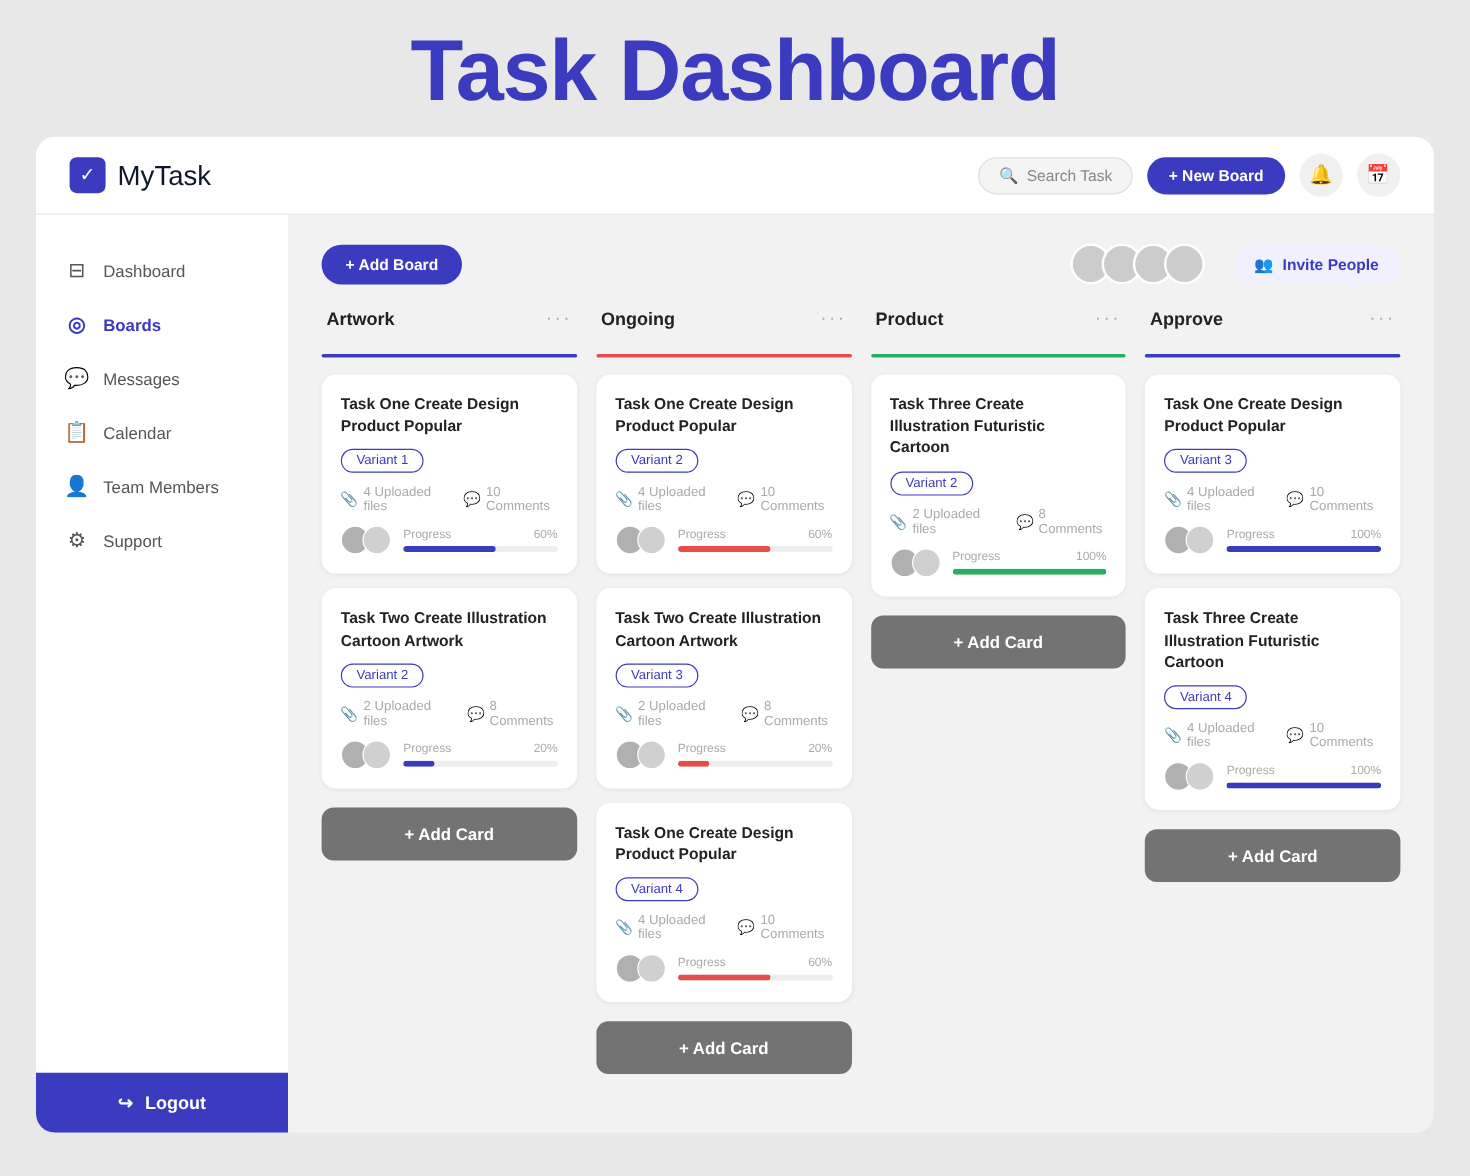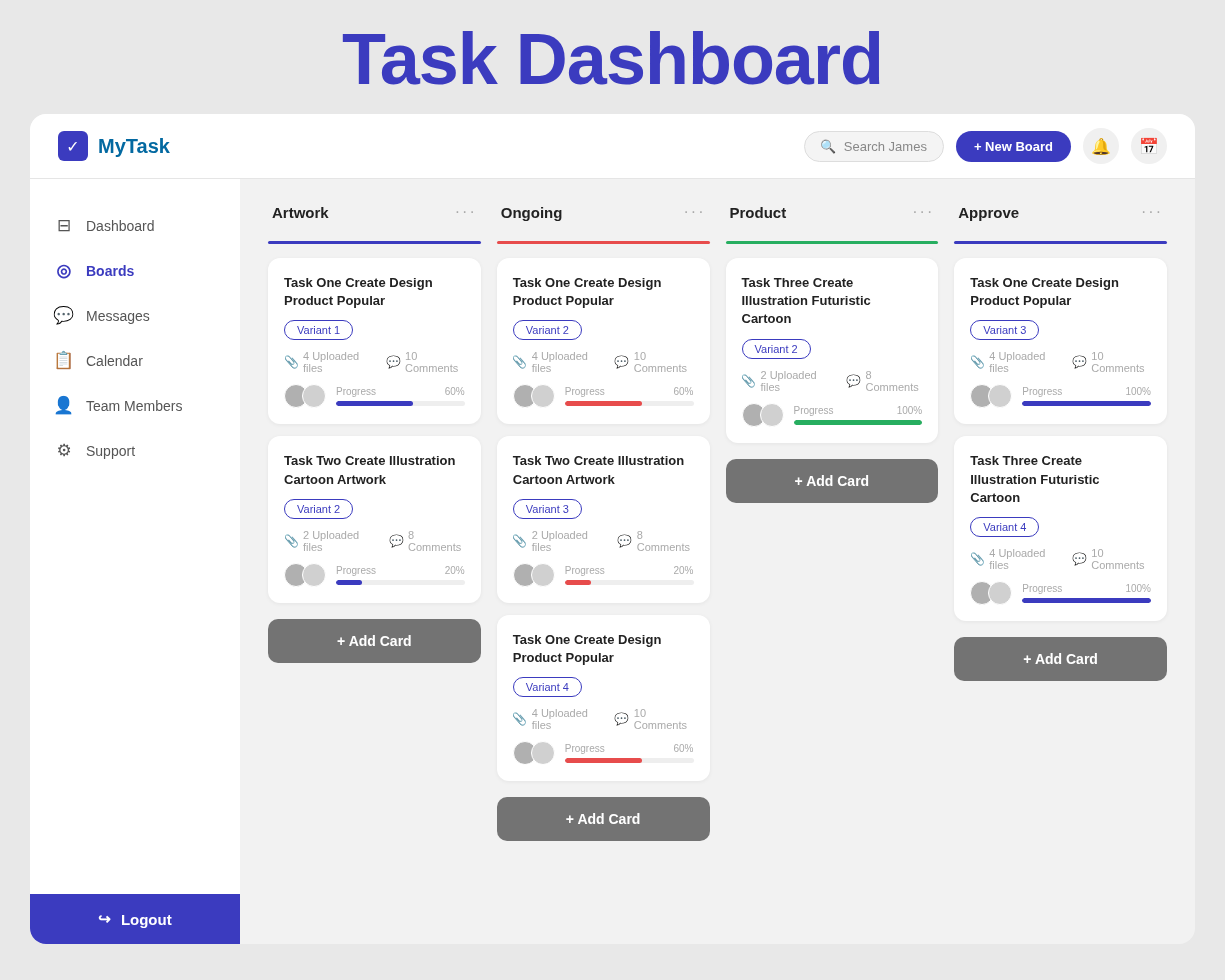--- a/index.html
+++ b/index.html
@@ -46,23 +46,23 @@
       gap: 10px;
     }
     .logo-icon {
       width: 30px; height: 30px;
       background: #3b3bbf;
       border-radius: 6px;
       display: flex; align-items: center; justify-content: center;
       color: #fff; font-size: 16px;
     }
     .logo-text {
-      font-size: 20px;
-      font-weight: 700;
-      color: #0369a1;
+      font-size: 23px;
+      font-weight: 400;
+      color: #0f172a;
     }
     .header-actions {
       display: flex;
       align-items: center;
       gap: 12px;
     }
     .search-bar {
       display: flex;
       align-items: center;
       gap: 7px;
@@ -361,21 +361,21 @@
 <div class="app-shell">
 
   <div class="header">
     <div class="logo-area">
       <div class="logo-icon">✓</div>
       <span class="logo-text">MyTask</span>
     </div>
     <div class="header-actions">
       <div class="search-bar">
         <span>🔍</span>
-        <span>Search James</span>
+        <span>Search Task</span>
       </div>
       <button class="new-board-btn">+ New Board</button>
       <div class="icon-btn">🔔</div>
       <div class="icon-btn">📅</div>
     </div>
   </div>
 
   <div class="body-area">
 
     <div class="sidebar">
@@ -404,20 +404,34 @@
         <span>Support</span>
       </div>
       <div class="logout-btn">
         <span>↪</span>
         <span>Logout</span>
       </div>
     </div>
 
     <div class="main-content">
 
+      <div class="project-actions">
+        <button class="add-board-btn">+ Add Board</button>
+        <div class="spacer"></div>
+        <div class="avatars">
+          <div class="avatar"></div>
+          <div class="avatar"></div>
+          <div class="avatar"></div>
+          <div class="avatar"></div>
+        </div>
+        <button class="invite-btn">
+          <span>👥</span>
+          <span>Invite People</span>
+        </button>
+      </div>
 
       <div class="board-columns">
 
         <div class="column">
           <div class="column-header">
             <span class="column-title">Artwork</span>
             <span class="column-menu">···</span>
           </div>
           <div class="column-line line-blue"></div>
 

